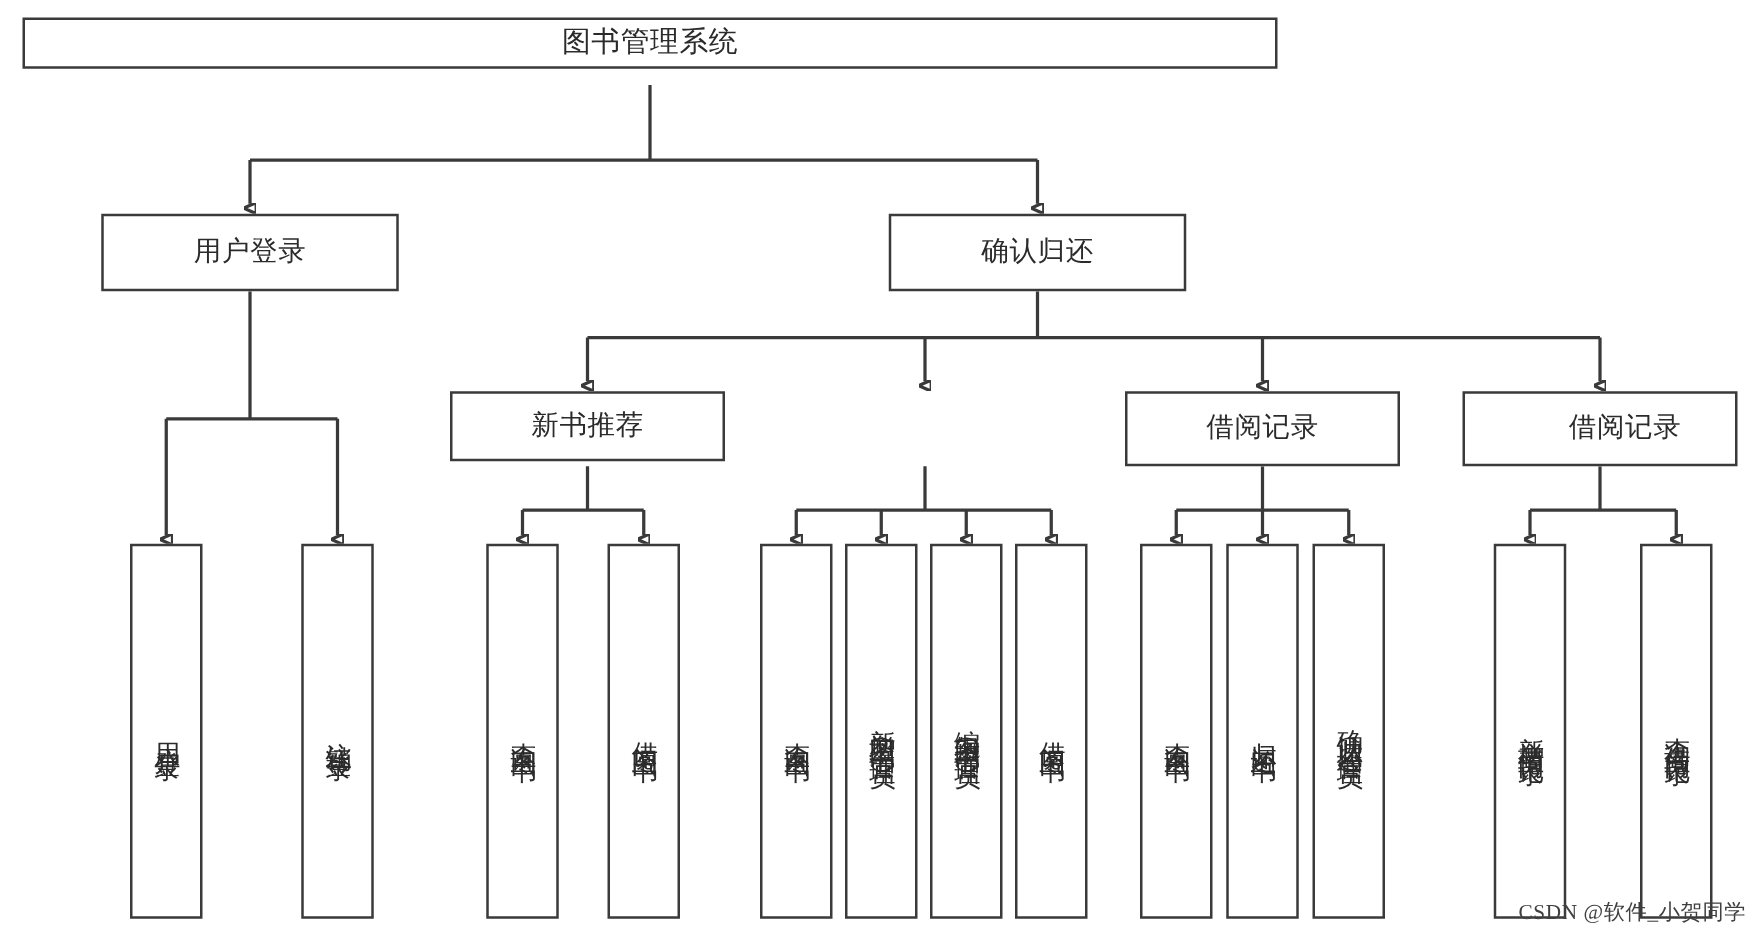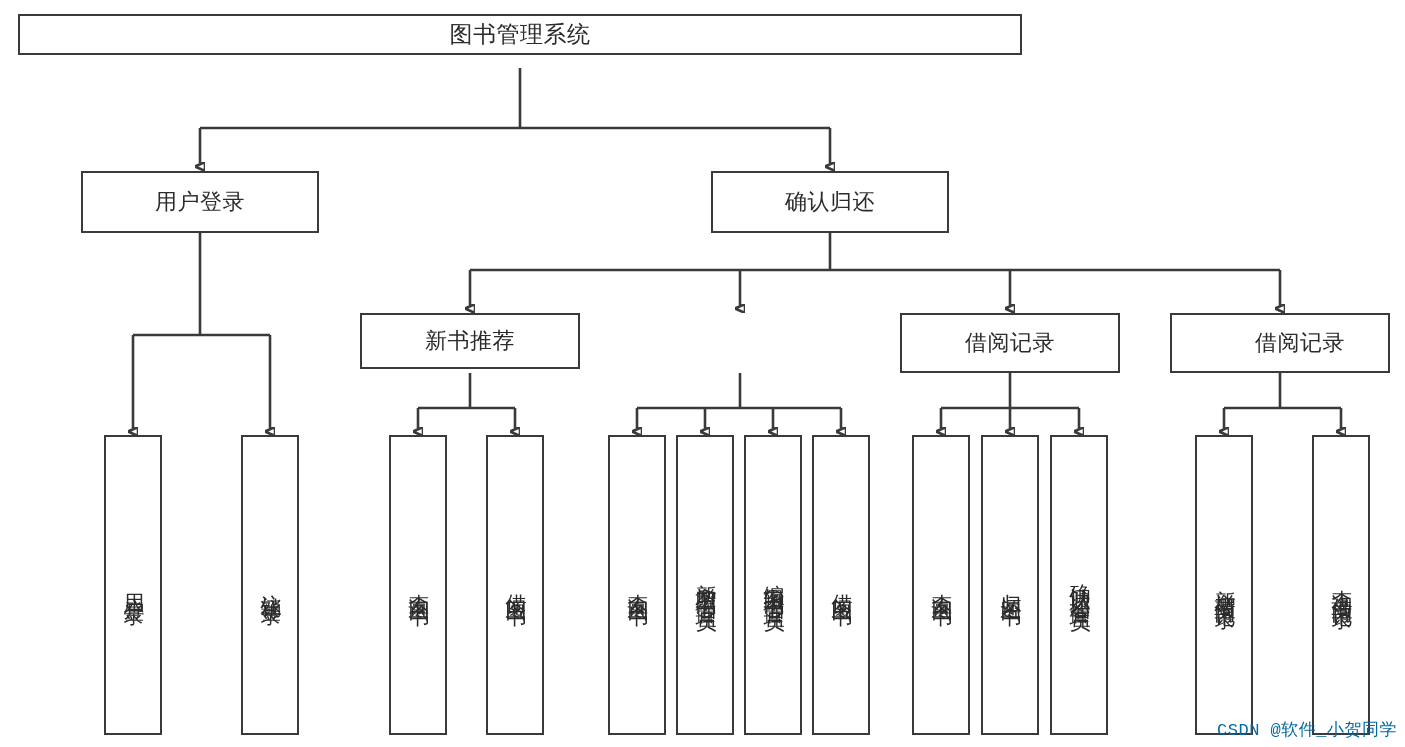--- a/index.html
+++ b/index.html
@@ -60,24 +60,24 @@
   svg.links path, svg.links line {
     stroke: #3a3a3a;
     stroke-width: 2.6;
     fill: none;
   }
   .watermark {
     position: absolute;
     right: 8px;
     bottom: 6px;
     font-size: 17px;
-    color: #0369a1;
+    color: #404040;
     letter-spacing: 0.5px;
     white-space: nowrap;
-    font-family: Liberation Mono, monospace;
+    font-family: Liberation Serif, serif;
   }
 </style>
 </head>
 <body>
 
 <div id="canvas">
 
   <svg class="links" viewBox="0 0 1405 747">
     <defs>
       <marker id="arrow" markerWidth="9" markerHeight="10" refX="1" refY="5" orient="auto" markerUnits="userSpaceOnUse">

